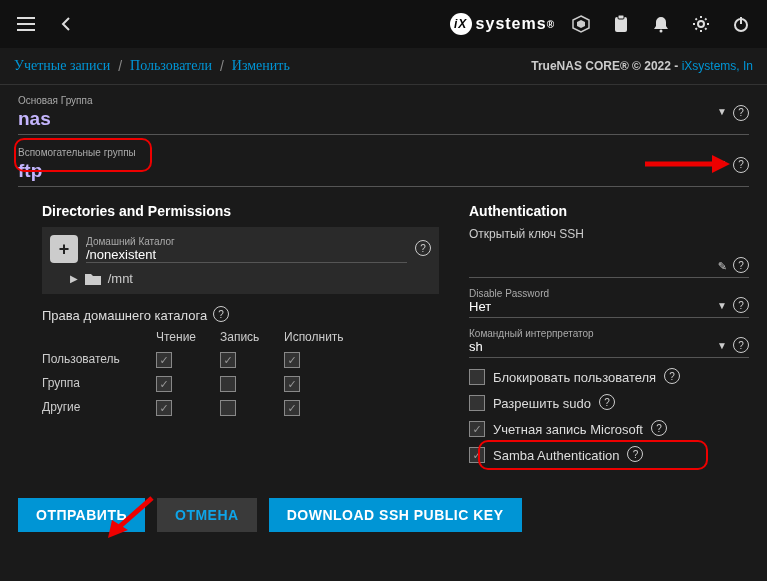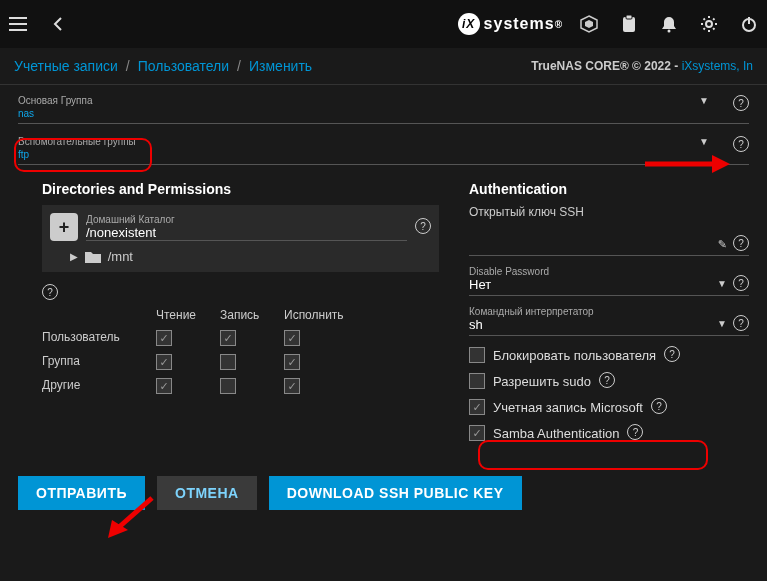--- a/index.html
+++ b/index.html
@@ -9,45 +9,45 @@
     color: #ddd;
     font-family: Arial, Helvetica, sans-serif;
     font-size: 13px;
     overflow: hidden;
   }
   .topbar {
     height: 48px;
     background: #111;
     display: flex;
     align-items: center;
-    padding: 0 4px;
+    padding: 0 12px;
     gap: 12px;
   }
   .topbar .spacer { flex: 1; }
   .icon-btn { width:28px; height:28px; display:flex; align-items:center; justify-content:center; color:#ddd; cursor:pointer; }
   .logo { display:flex; align-items:center; font-weight:bold; color:#fff; font-size:16px; letter-spacing:1px;}
   .logo .ix { background:#fff; color:#000; border-radius:50%; width:22px; height:22px; display:flex; align-items:center; justify-content:center; font-size:12px; margin-right:4px; font-style:italic;}
   .breadcrumb-row {
     display:flex; align-items:center; justify-content:space-between;
     padding: 10px 14px;
     border-bottom: 1px solid #333;
     font-size: 14px;
   }
   .breadcrumbs { display:flex; gap:8px; align-items:center; }
-  .breadcrumbs a { color:#0095d5; text-decoration:none; cursor:pointer; }
+  .breadcrumbs a { color:#0095d5; text-decoration:none; cursor:pointer;font-family:Liberation Serif, serif; }
   .breadcrumbs .sep { color:#888; }
   .brandline { font-size:12px; color:#ccc; white-space:nowrap; }
   .brandline a { color:#0095d5; text-decoration:none; }
 
   .content { padding: 10px 18px; display:flex; flex-direction:column; gap:2px; }
 
-  .field-row { display:flex; align-items:flex-start; gap:24px; border-bottom:1px solid #555; padding-bottom:2px; margin-bottom:10px;}
+  .field-row { display:flex; align-items:center; gap:6px; border-bottom:1px solid #555; padding-bottom:2px; margin-bottom:10px;}
   .field-col { flex:1; display:flex; flex-direction:column; }
   .field-label { font-size:10px; color:#aaa; }
-  .field-value { font-size:10px; color:#0ea5e9; padding:2px 0; }
+  .field-value { font-size:19px; color:#c4b5fd; padding:2px 0;font-weight:bold; }
   .dropdown-caret { font-size:10px; color:#ccc; margin-bottom:4px;}
   .help-q {
     width:16px; height:16px; border:1.5px solid #ccc; border-radius:50%;
     display:flex; align-items:center; justify-content:center;
     font-size:10px; color:#ccc; margin-bottom:2px; cursor:pointer;
   }
 
   .two-col { display:flex; gap:30px; }
   .left-col { flex:1;margin-left:24px; }
   .right-col { width: 280px; }
@@ -88,21 +88,21 @@
   .pencil { font-size:11px; color:#ccc; margin-bottom:2px; cursor:pointer;}
 
   .check-row { display:flex; align-items:center; gap:8px; font-size:13px; margin-bottom:8px; }
 
   .footer-btns { display:flex; gap:12px; padding: 16px 18px; }
   .btn {
     padding: 9px 18px; font-size:14px; font-weight:bold; letter-spacing:0.5px;
     border:none; cursor:pointer; text-transform:uppercase;
   }
   .btn-primary { background:#0095d5; color:#fff; }
-  .btn-secondary { background:#3a3a3a; color:#7dd3fc; }
+  .btn-secondary { background:#3a3a3a; color:#0ea5e9; }
 
   .highlight-red {
     border: 2.5px solid #e00;
     border-radius: 10px;
     position: absolute;
     pointer-events: none;
   }
   .arrow-red {
     position:absolute; pointer-events:none;
   }
@@ -209,20 +209,21 @@
         <div class="folder-row">
           <span class="caret-r">▶</span>
           <svg width="18" height="14" viewBox="0 0 18 14">
               <path d="M1 2h6l2 2h8v9H1z" fill="#ccc"></path>
             </svg>
           <span>/mnt</span>
         </div>
       </div>
 
       <div class="perm-label-row">
+        <span>Права домашнего каталога</span>
         <span class="help-q">?</span>
       </div>
 
       <div class="perm-table">
         <div></div>
         <div class="perm-header">Чтение</div>
         <div class="perm-header">Запись</div>
         <div class="perm-header">Исполнить</div>
 
         <div class="perm-header">Пользователь</div>

